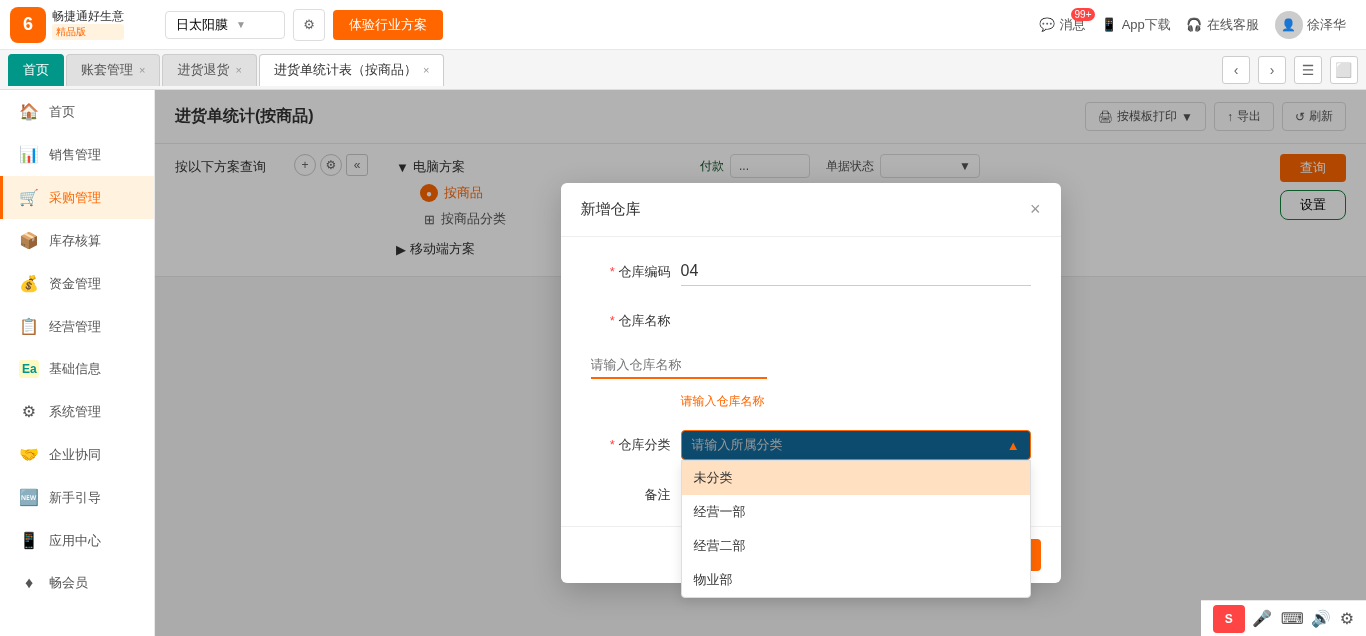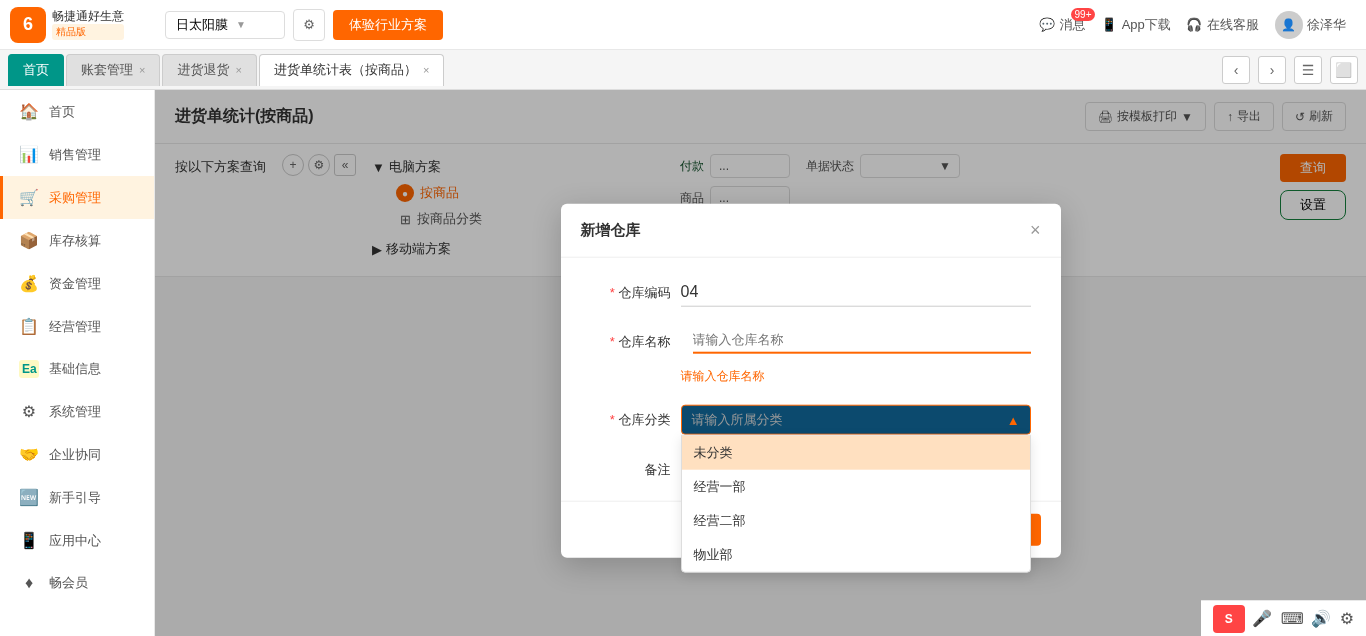--- a/index.html
+++ b/index.html
@@ -199,21 +199,21 @@
       background: #fff;
       border-radius: 6px;
       box-shadow: 0 8px 30px rgba(0,0,0,0.2);
       z-index: 200;
     }
     .modal-header {
       padding: 16px 20px;
       border-bottom: 1px solid #eee;
       display: flex; align-items: center; justify-content: space-between;
     }
-    .modal-title { font-size: 15px; font-weight: bold; color: #333; }
+    .modal-title { font-size: 15px; font-weight: normal; color: #333; }
     .modal-close { cursor: pointer; color: #999; font-size: 18px; }
     .modal-body { padding: 20px 30px; }
     .form-row {
       display: flex; align-items: flex-start;
       margin-bottom: 20px; gap: 10px;
     }
     .form-label {
       width: 80px; text-align: right;
       font-size: 13px; color: #333; padding-top: 6px; flex-shrink: 0;
     }
@@ -406,21 +406,21 @@
           <span>↑</span>
           <span>导出</span>
         </div>
         <div class="action-btn">
           <span>↺</span>
           <span>刷新</span>
         </div>
       </div>
     </div>
 
-    <div style="background:#fff; padding:10px 20px; border-bottom:1px solid #e8e8e8; display:flex; align-items:flex-start; gap:16px;">
+    <div style="background:#fff; padding:10px 20px; border-bottom:1px solid #e8e8e8; display:flex; align-items:flex-start; gap:28px;">
       <div style="font-size:13px;color:#333;white-space:nowrap;padding-top:4px;">按以下方案查询</div>
       <div class="tree-actions">
         <div class="tree-btn">+</div>
         <div class="tree-btn">⚙</div>
         <div class="collapse-btn">«</div>
       </div>
       <div style="flex:1;">
         <div class="tree-section">
           <div class="tree-header">
             <span>▼</span>
@@ -486,21 +486,21 @@
         <span class="modal-close">×</span>
       </div>
       <div class="modal-body">
 
         <div class="form-row">
           <label class="form-label required">仓库编码</label>
           <input class="form-control" type="text" value="04" style="border-top: none; border-right: none; border-left: none; border-image: initial; border-bottom: 1px solid rgb(204, 204, 204); padding: 5px 0px; font-size: 16px; outline: none; flex: 1 1 0%;">
         </div>
 
         <div class="form-row" style="flex-direction:column;align-items:flex-start;">
-          <div style="display:flex;align-items:flex-start;gap:22px;width:100%;">
+          <div style="display:flex;align-items:flex-start;gap:22px;width:100%;flex-direction:column;">
             <label class="form-label required">仓库名称</label>
             <div class="form-control-wrapper">
               <input class="form-control error-border" type="text" style="border-top: none; border-right: none; border-left: none; border-image: initial; border-bottom: 2px solid rgb(255, 102, 0); padding: 5px 0px; font-size: 13px; outline: none; width: 100%;" placeholder="请输入仓库名称">
             </div>
           </div>
           <div style="padding-left:90px;width:100%;">
             <div class="error-msg">请输入仓库名称</div>
           </div>
         </div>
 

